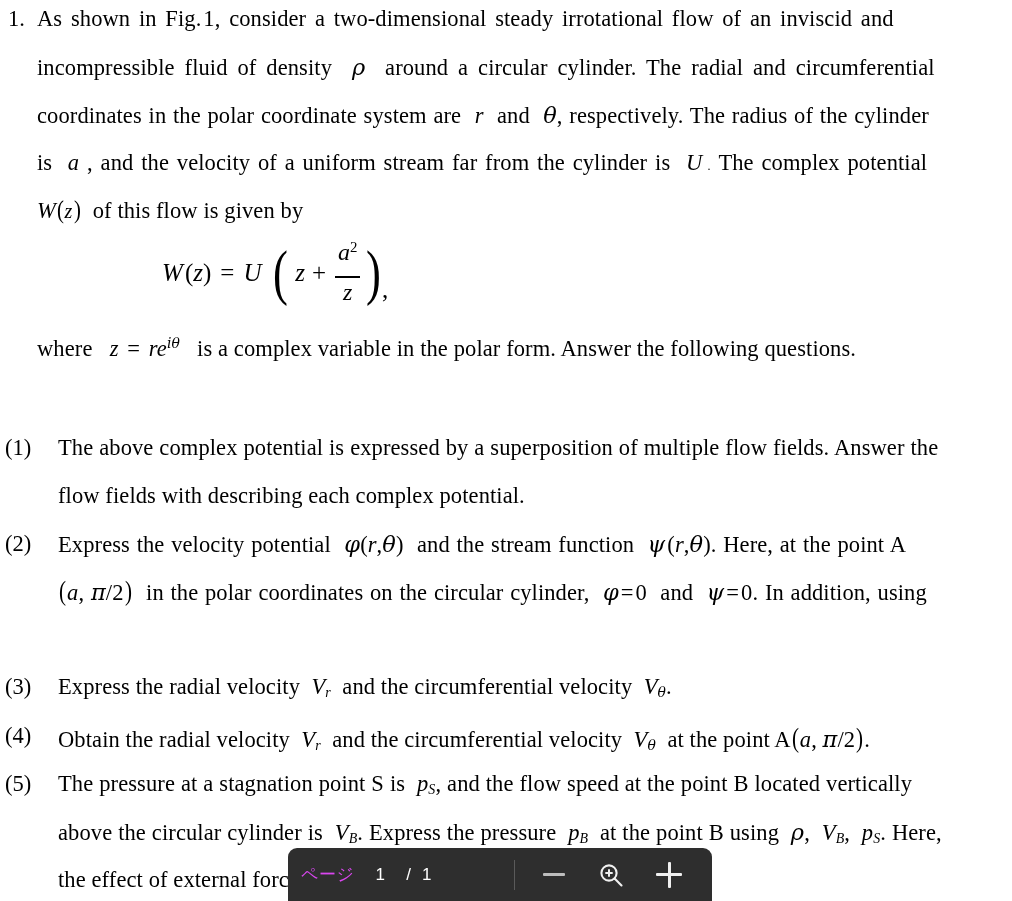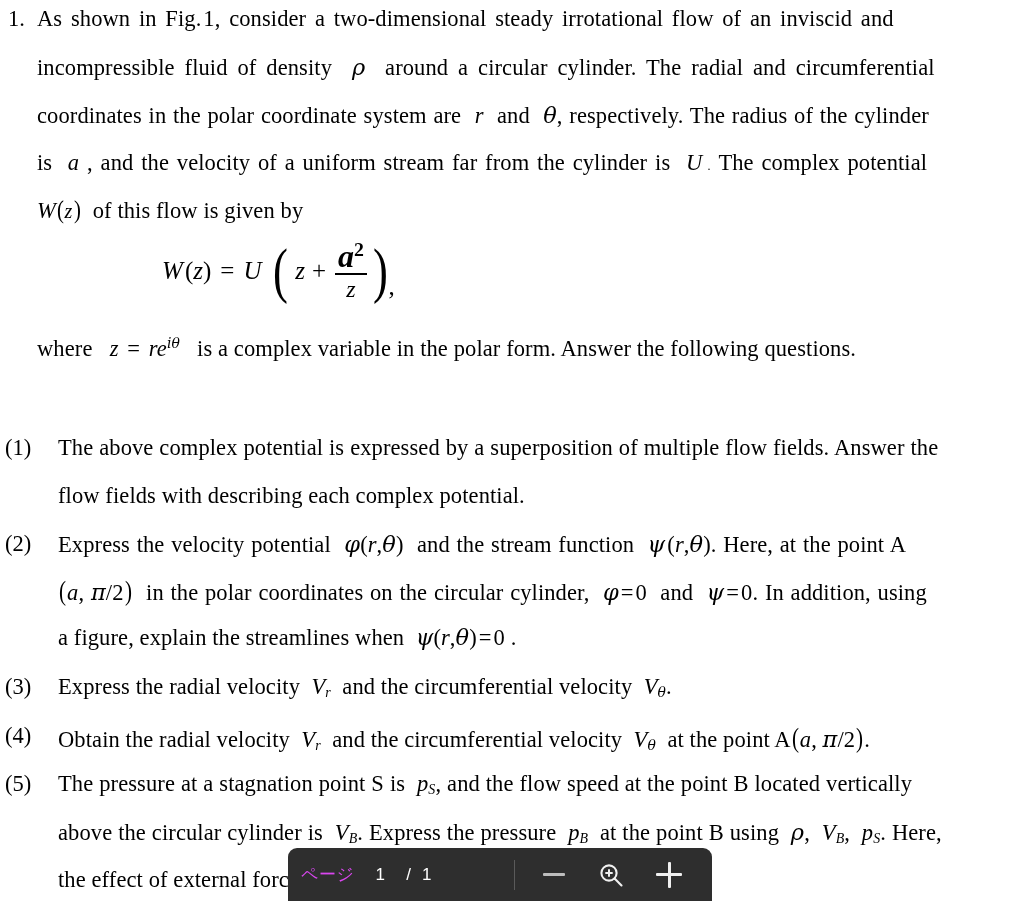--- a/index.html
+++ b/index.html
@@ -91,23 +91,22 @@
   }
   .frac {
     display: inline-flex;
     flex-direction: column;
     align-items: center;
     vertical-align: middle;
     margin: 0 2px;
     line-height: 1;
   }
   .frac .numer {
-    padding: 0 3px 1px 3px;
-    font-size: 32px;
-    font-weight: bold;
+    padding: 0 3px 12px 3px;
+    font-size: 24px;
   }
   .frac .rule {
     width: 100%;
     min-width: 24px;
     height: 2px;
     background: #000;
   }
   .frac .denom {
     padding: 2px 3px 0 3px;
     font-size: 24px;
@@ -274,23 +273,20 @@
     flow fields with describing each complex potential.
   </div>
 
   <span class="num" style="left:5px; top:533px;">(2)</span>
   <div class="doc-line" style="left:58px; top:533px;">
     <span class="justify w3">Express the velocity potential&nbsp; <span class="sym">φ</span>(<i class="v">r</i>,<span class="sym">θ</span>)&nbsp; and the stream function&nbsp; <span class="sym">ψ</span> (<i class="v">r</i>,<span class="sym">θ</span>). Here, at the point A</span>
   </div>
   <div class="doc-line" style="left:58px; top:578px;">
     <span class="justify w3"><span style="font-size:27px; display:inline-block; transform:scaleX(0.78);">(</span><i class="v">a</i>,&nbsp;<span class="sym">π</span>/2<span style="font-size:27px; display:inline-block; transform:scaleX(0.78);">)</span>&nbsp; in the polar coordinates on the circular cylinder,&nbsp; <span class="sym">φ</span> = 0&nbsp; and&nbsp; <span class="sym">ψ</span> = 0. In addition, using</span>
   </div>
-  <div class="doc-line" style="left:58px; top:626px;">
-    a figure, explain the streamlines when&nbsp; <span class="sym">ψ</span>(<i class="v">r</i>,<span class="sym">θ</span>) = 0 .
-  </div>
 
   <span class="num" style="left:5px; top:676px;">(3)</span>
   <div class="doc-line" style="left:58px; top:676px;">
     Express the radial velocity&nbsp; <i class="v">V</i><span class="sub">r</span>&nbsp; and the circumferential velocity&nbsp; <i class="v">V</i><span class="sub"><span class="sym" style="font-size:1em;">θ</span></span>.
   </div>
 
   <span class="num" style="left:5px; top:725px;">(4)</span>
   <div class="doc-line" style="left:58px; top:725px;">
     Obtain the radial velocity&nbsp; <i class="v">V</i><span class="sub">r</span>&nbsp; and the circumferential velocity&nbsp; <i class="v">V</i><span class="sub"><span class="sym" style="font-size:1em;">θ</span></span>&nbsp; at the point A<span style="font-size:27px; display:inline-block; transform:scaleX(0.78);">(</span><i class="v">a</i>,&nbsp;<span class="sym">π</span>/2<span style="font-size:27px; display:inline-block; transform:scaleX(0.78);">)</span>.
   </div>

